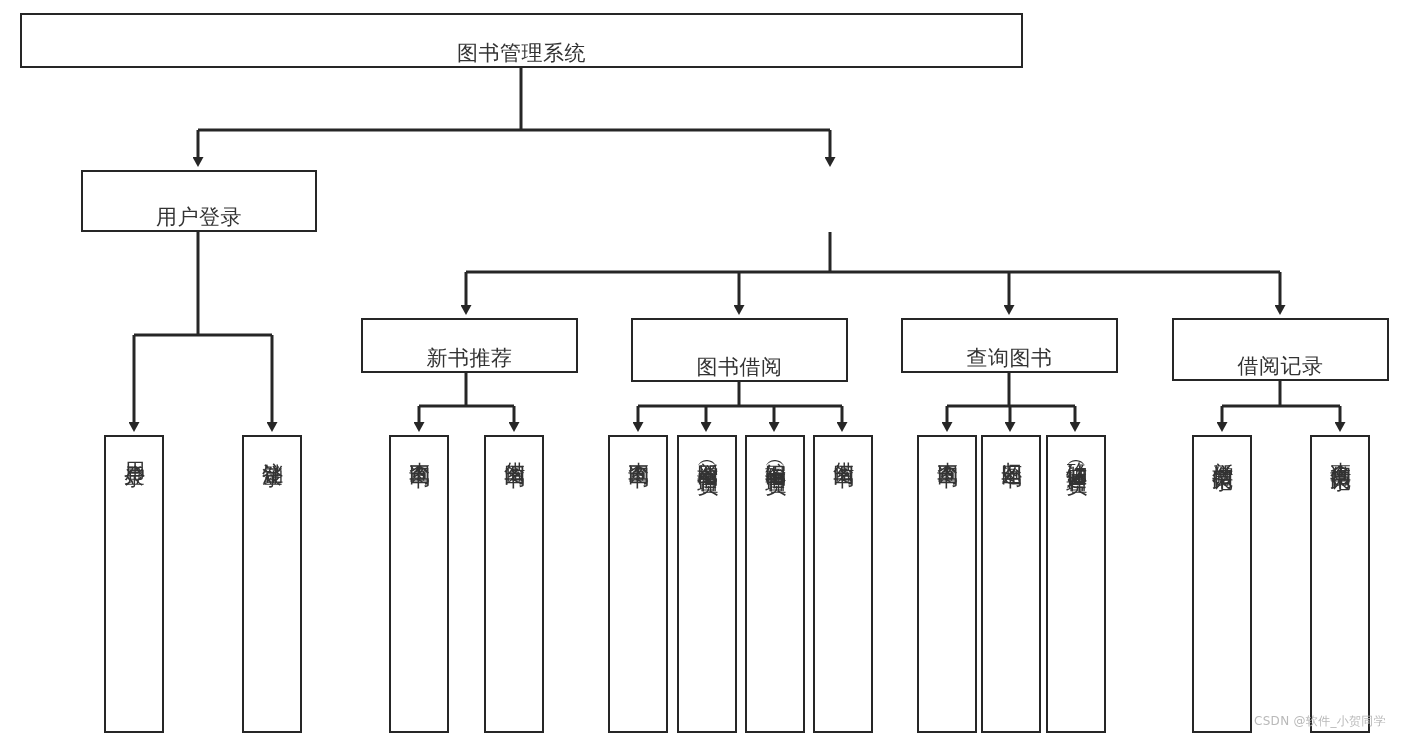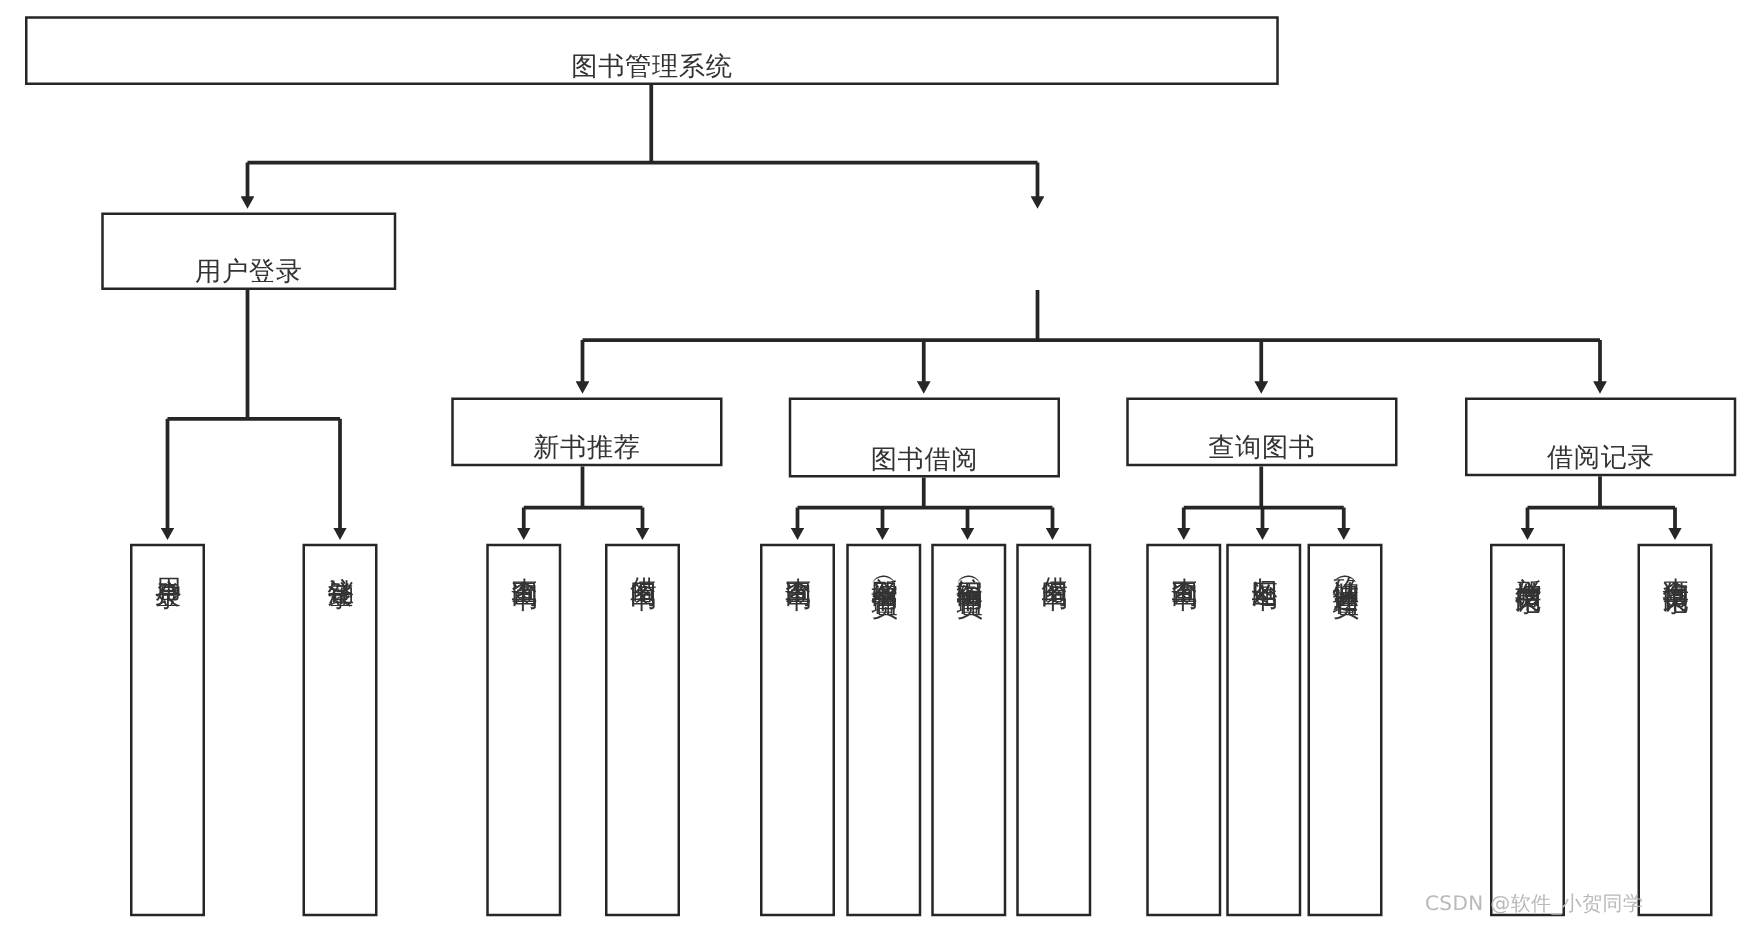--- a/index.html
+++ b/index.html
@@ -4,21 +4,21 @@
 <style>
   html,body{margin:0;padding:0;background:#ffffff;}
   body{font-family:"DejaVu Sans","Liberation Sans",sans-serif;}
   #canvas{position:relative;width:1405px;height:747px;background:#ffffff;overflow:hidden;}
   .node{position:absolute;box-sizing:border-box;background:#ffffff;border:2px solid #262626;display:flex;align-items:flex-end;justify-content:center;}
   .node .lbl{color:#333333;line-height:1.12;text-align:center;white-space:pre;}
   .h-node .lbl{font-size:21px;letter-spacing:.5px;}
   .v-node .lbl{font-size:21px;writing-mode:vertical-rl;text-orientation:upright;letter-spacing:2px;}
   .v-node{align-items:flex-start;padding-top:8px;justify-content:center;}
   svg.wires{position:absolute;left:0;top:0;width:1405px;height:747px;pointer-events:none;}
-  .watermark{position:absolute;color:#b9b9b9;font-size:16px;left:1140px;top:713px;white-space:nowrap;letter-spacing:.3px;}
+  .watermark{position:absolute;color:#b9b9b9;font-size:12px;left:1254px;top:713px;white-space:nowrap;letter-spacing:.3px;}
 </style>
 </head>
 <body>
 
 <div id="canvas">
 
   <svg class="wires" viewBox="0 0 1405 747">
     <defs>
       <marker id="ah" markerWidth="10" markerHeight="11" refX="1" refY="5.5" orient="auto" markerUnits="userSpaceOnUse">
         <path d="M0,0 L10,5.5 L0,11 Z" fill="#262626"></path>

